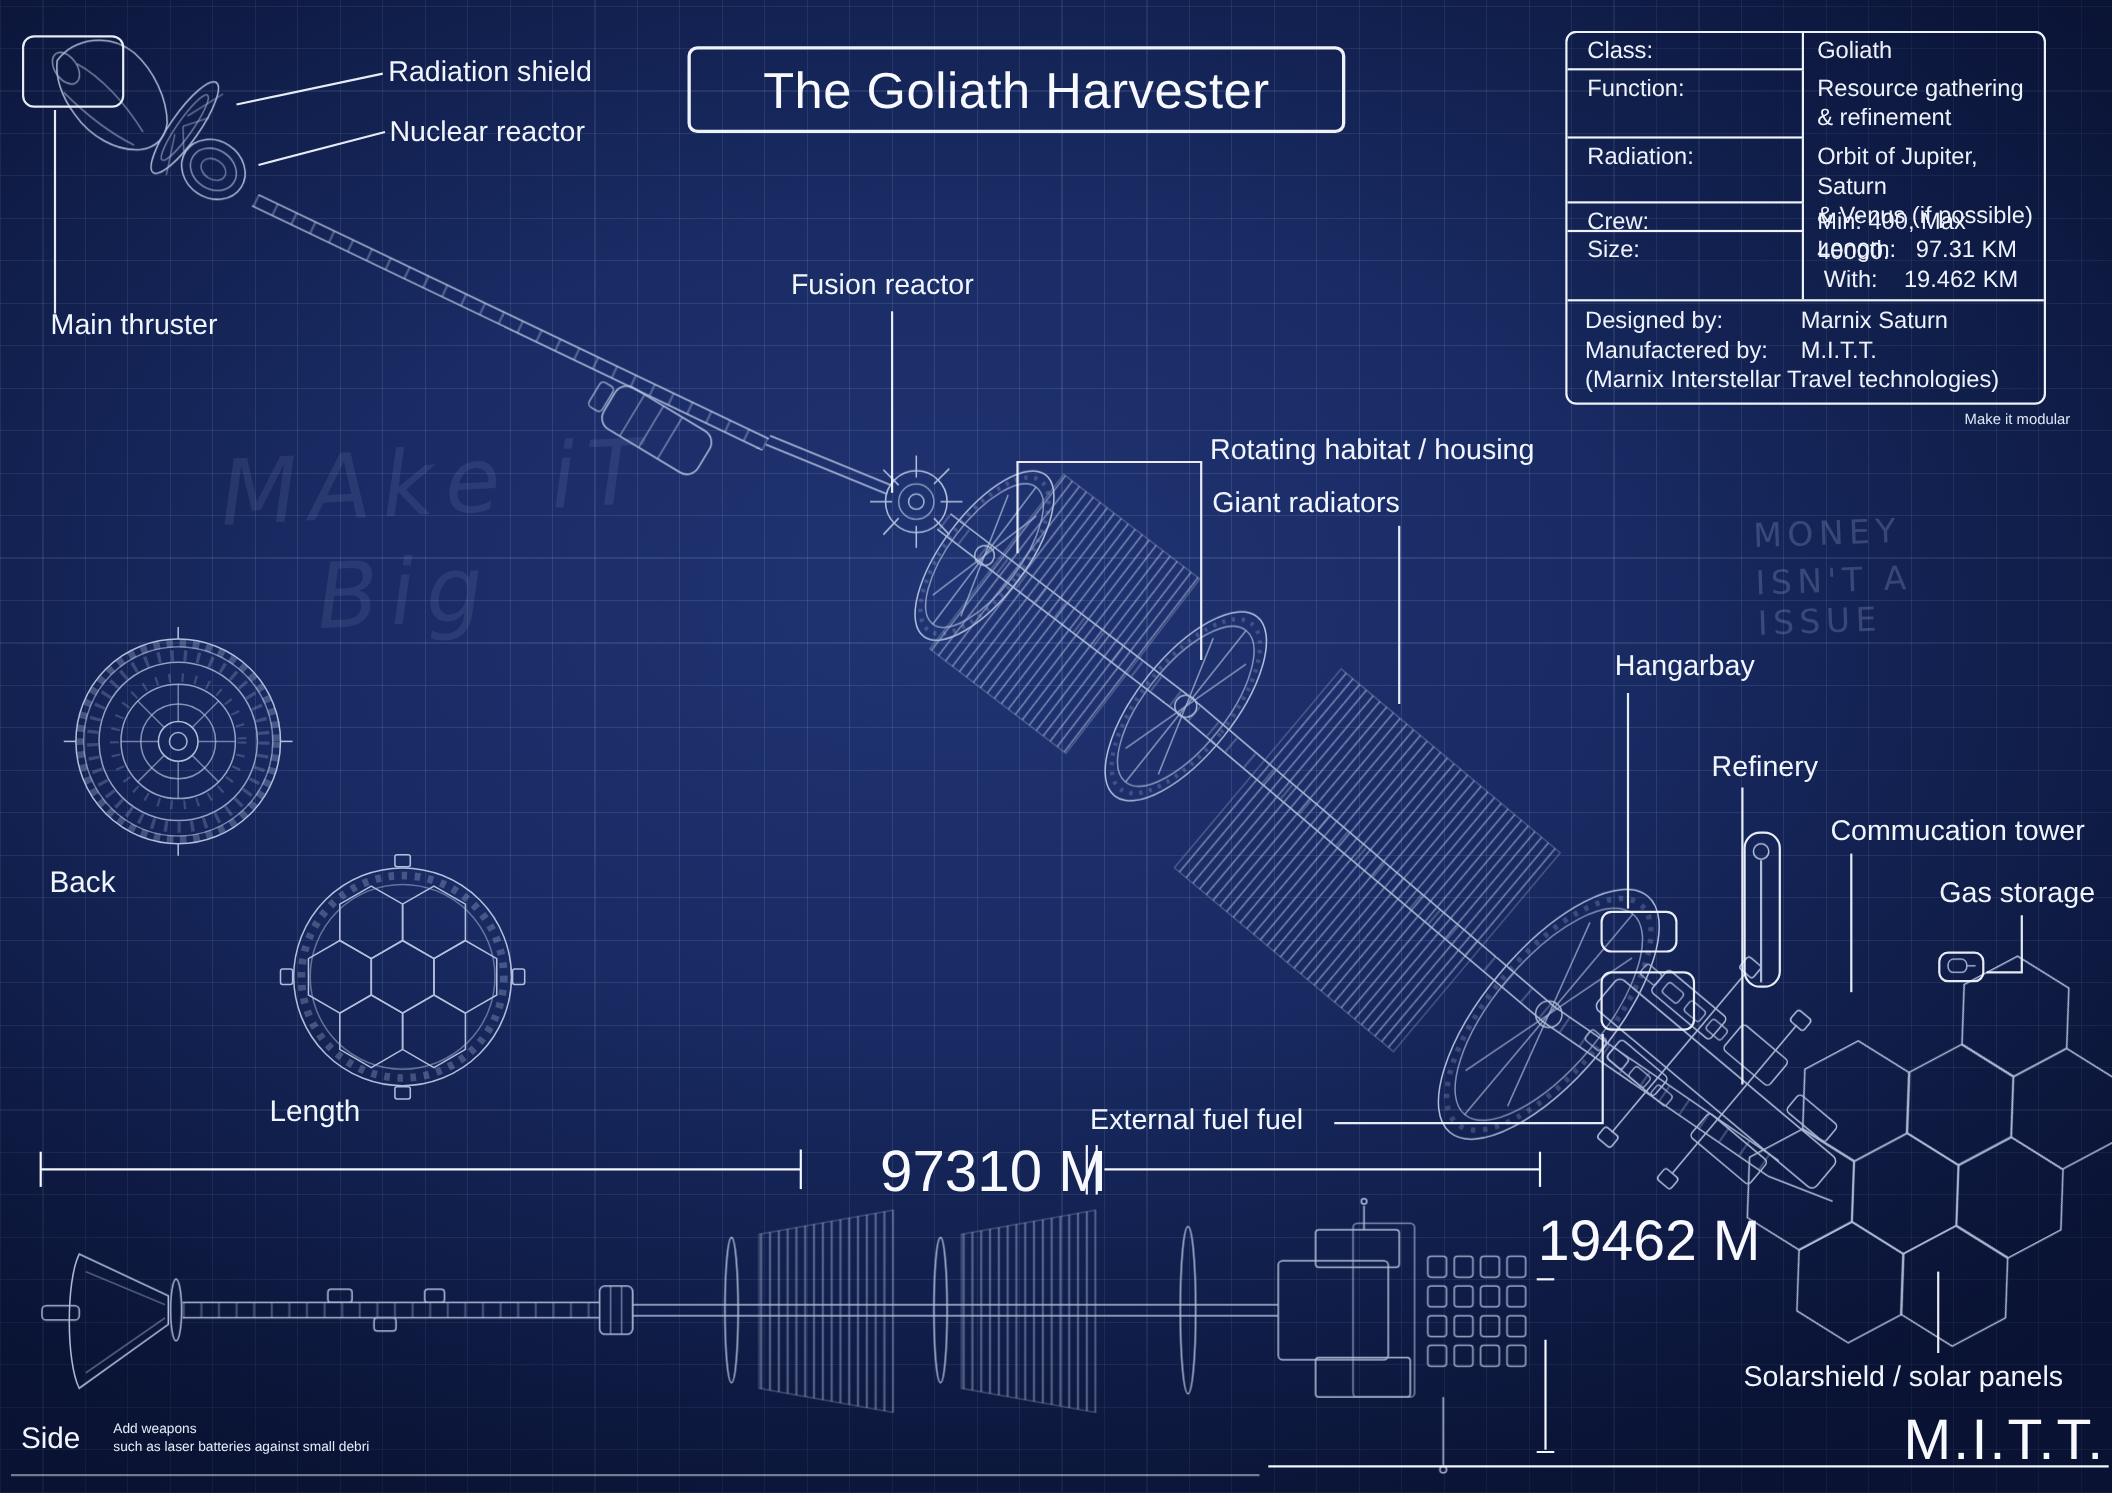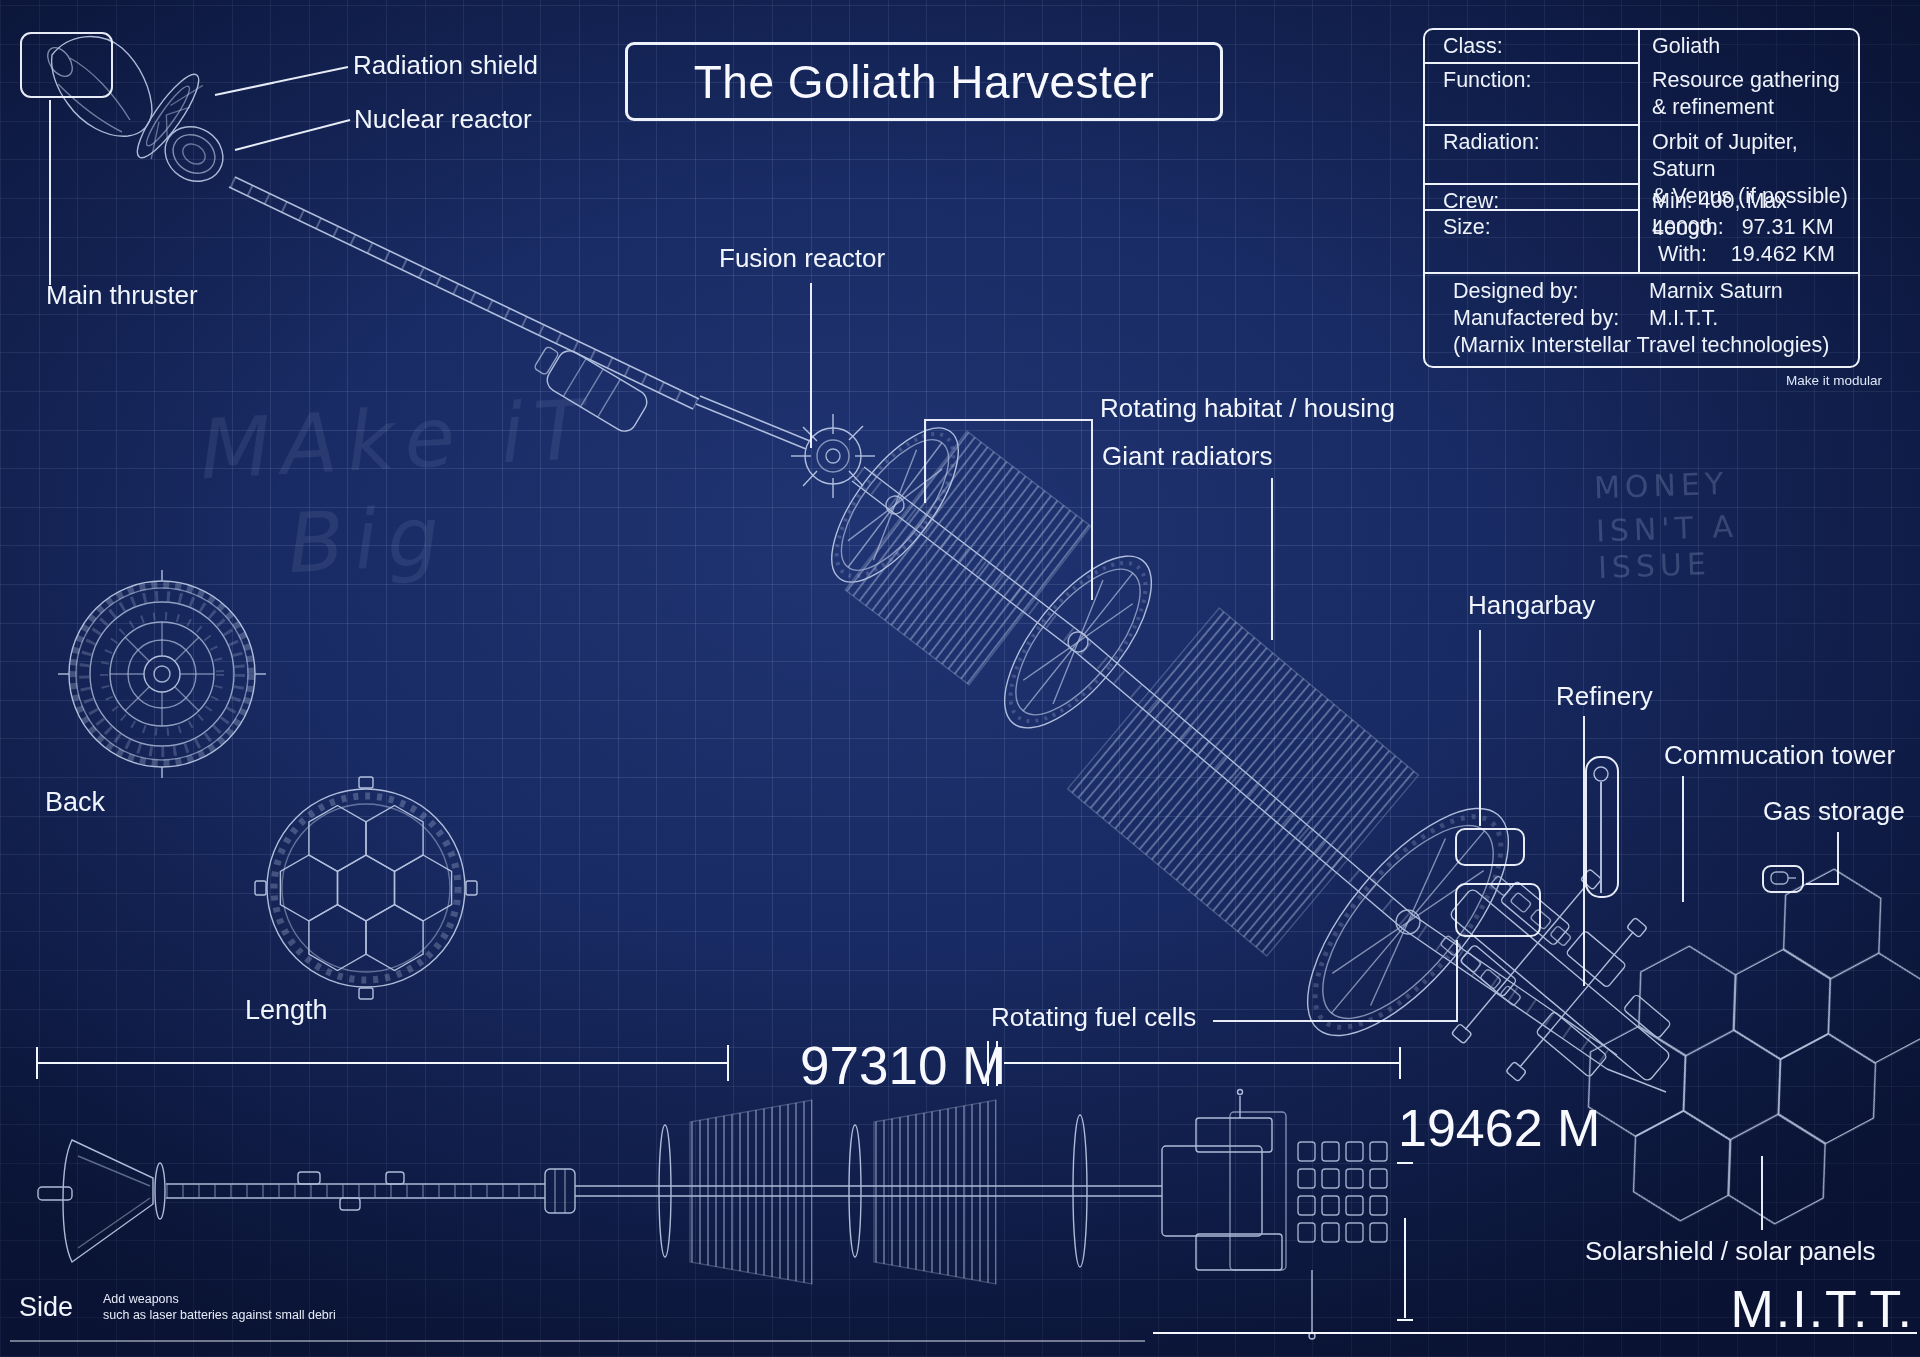--- a/index.html
+++ b/index.html
@@ -17,21 +17,21 @@
   .title-box{position:absolute;left:625px;top:42px;width:592px;height:73px;
     border:3px solid #eef2fb;border-radius:9px;display:flex;align-items:center;justify-content:center;
     font-size:46px;color:#f7f9fe;letter-spacing:0.5px;}
   .spec-table{position:absolute;left:1423px;top:28px;width:433px;
     border:2.5px solid #eef2fb;border-radius:10px;font-size:21.5px;line-height:27px;color:#eef2fb;
     background:rgba(13,25,64,0.15);}
   .spec-grid{display:grid;grid-template-columns:215px 1fr;grid-template-rows:34px 62px 59px 26px 61px;}
   .spec-label{padding:3px 0 0 18px;border-right:2px solid #eef2fb;}
   .bb{border-bottom:2px solid #eef2fb;}
   .spec-value{padding:3px 0 0 12px;white-space:pre-wrap;}
-  .spec-footer{border-top:2px solid #eef2fb;padding:4px 0 7px 28px;}
+  .spec-footer{border-top:2px solid #eef2fb;padding:4px 0 7px 16px;}
   .spec-frow{display:grid;grid-template-columns:196px 1fr;}
   .callout{position:absolute;font-size:26px;color:#f1f5fd;white-space:nowrap;}
   .view-label{position:absolute;font-size:27px;color:#f1f5fd;text-align:center;}
   .dim{position:absolute;font-size:53px;color:#f7f9fe;white-space:nowrap;}
   .mitt{position:absolute;right:6px;top:1279px;font-size:52px;letter-spacing:2px;color:#f7f9fe;}
   .tiny-note{position:absolute;font-size:13.5px;color:#dfe7f6;}
   .weapons-note{position:absolute;left:103px;top:1291px;font-size:12.5px;line-height:16px;color:#e6ecf8;}
   .graffiti{position:absolute;font-style:italic;font-family:"DejaVu Sans",sans-serif;pointer-events:none;}
   .big-graffiti{font-size:82px;letter-spacing:10px;color:rgba(185,200,235,0.10);transform:rotate(-3deg);}
   .money-graffiti{font-size:30px;line-height:42px;letter-spacing:5px;color:rgba(185,200,235,0.22);transform:rotate(-2deg);font-style:normal;}
@@ -380,21 +380,21 @@
   <div class="callout" style="left:353px;top:50px">Radiation shield</div>
   <div class="callout" style="left:354px;top:104px">Nuclear reactor</div>
   <div class="callout" style="left:46px;top:280px">Main thruster</div>
   <div class="callout" style="left:719px;top:243px">Fusion reactor</div>
   <div class="callout" style="left:1100px;top:393px">Rotating habitat / housing</div>
   <div class="callout" style="left:1102px;top:441px">Giant radiators</div>
   <div class="callout" style="left:1468px;top:590px">Hangarbay</div>
   <div class="callout" style="left:1556px;top:681px">Refinery</div>
   <div class="callout" style="left:1664px;top:740px">Commucation tower</div>
   <div class="callout" style="left:1763px;top:796px">Gas storage</div>
-  <div class="callout" style="left:991px;top:1002px">Rotating fuel cells</div>
+  <div class="callout" style="left:991px;top:1002px">External fuel fuel</div>
   <div class="callout" style="left:1585px;top:1236px">Solarshield / solar panels</div>
 
   <div class="view-label" style="left:45px;top:787px">Back</div>
   <div class="view-label" style="left:245px;top:995px">Length</div>
   <div class="view-label" style="left:19px;top:1292px">Side</div>
 
   <div class="dim" style="left:800px;top:1035px">97310 M</div>
   <div class="dim" style="left:1398px;top:1098px;font-size:52px">19462 M</div>
 
   <div class="tiny-note" style="left:1786px;top:373px">Make it modular</div>

